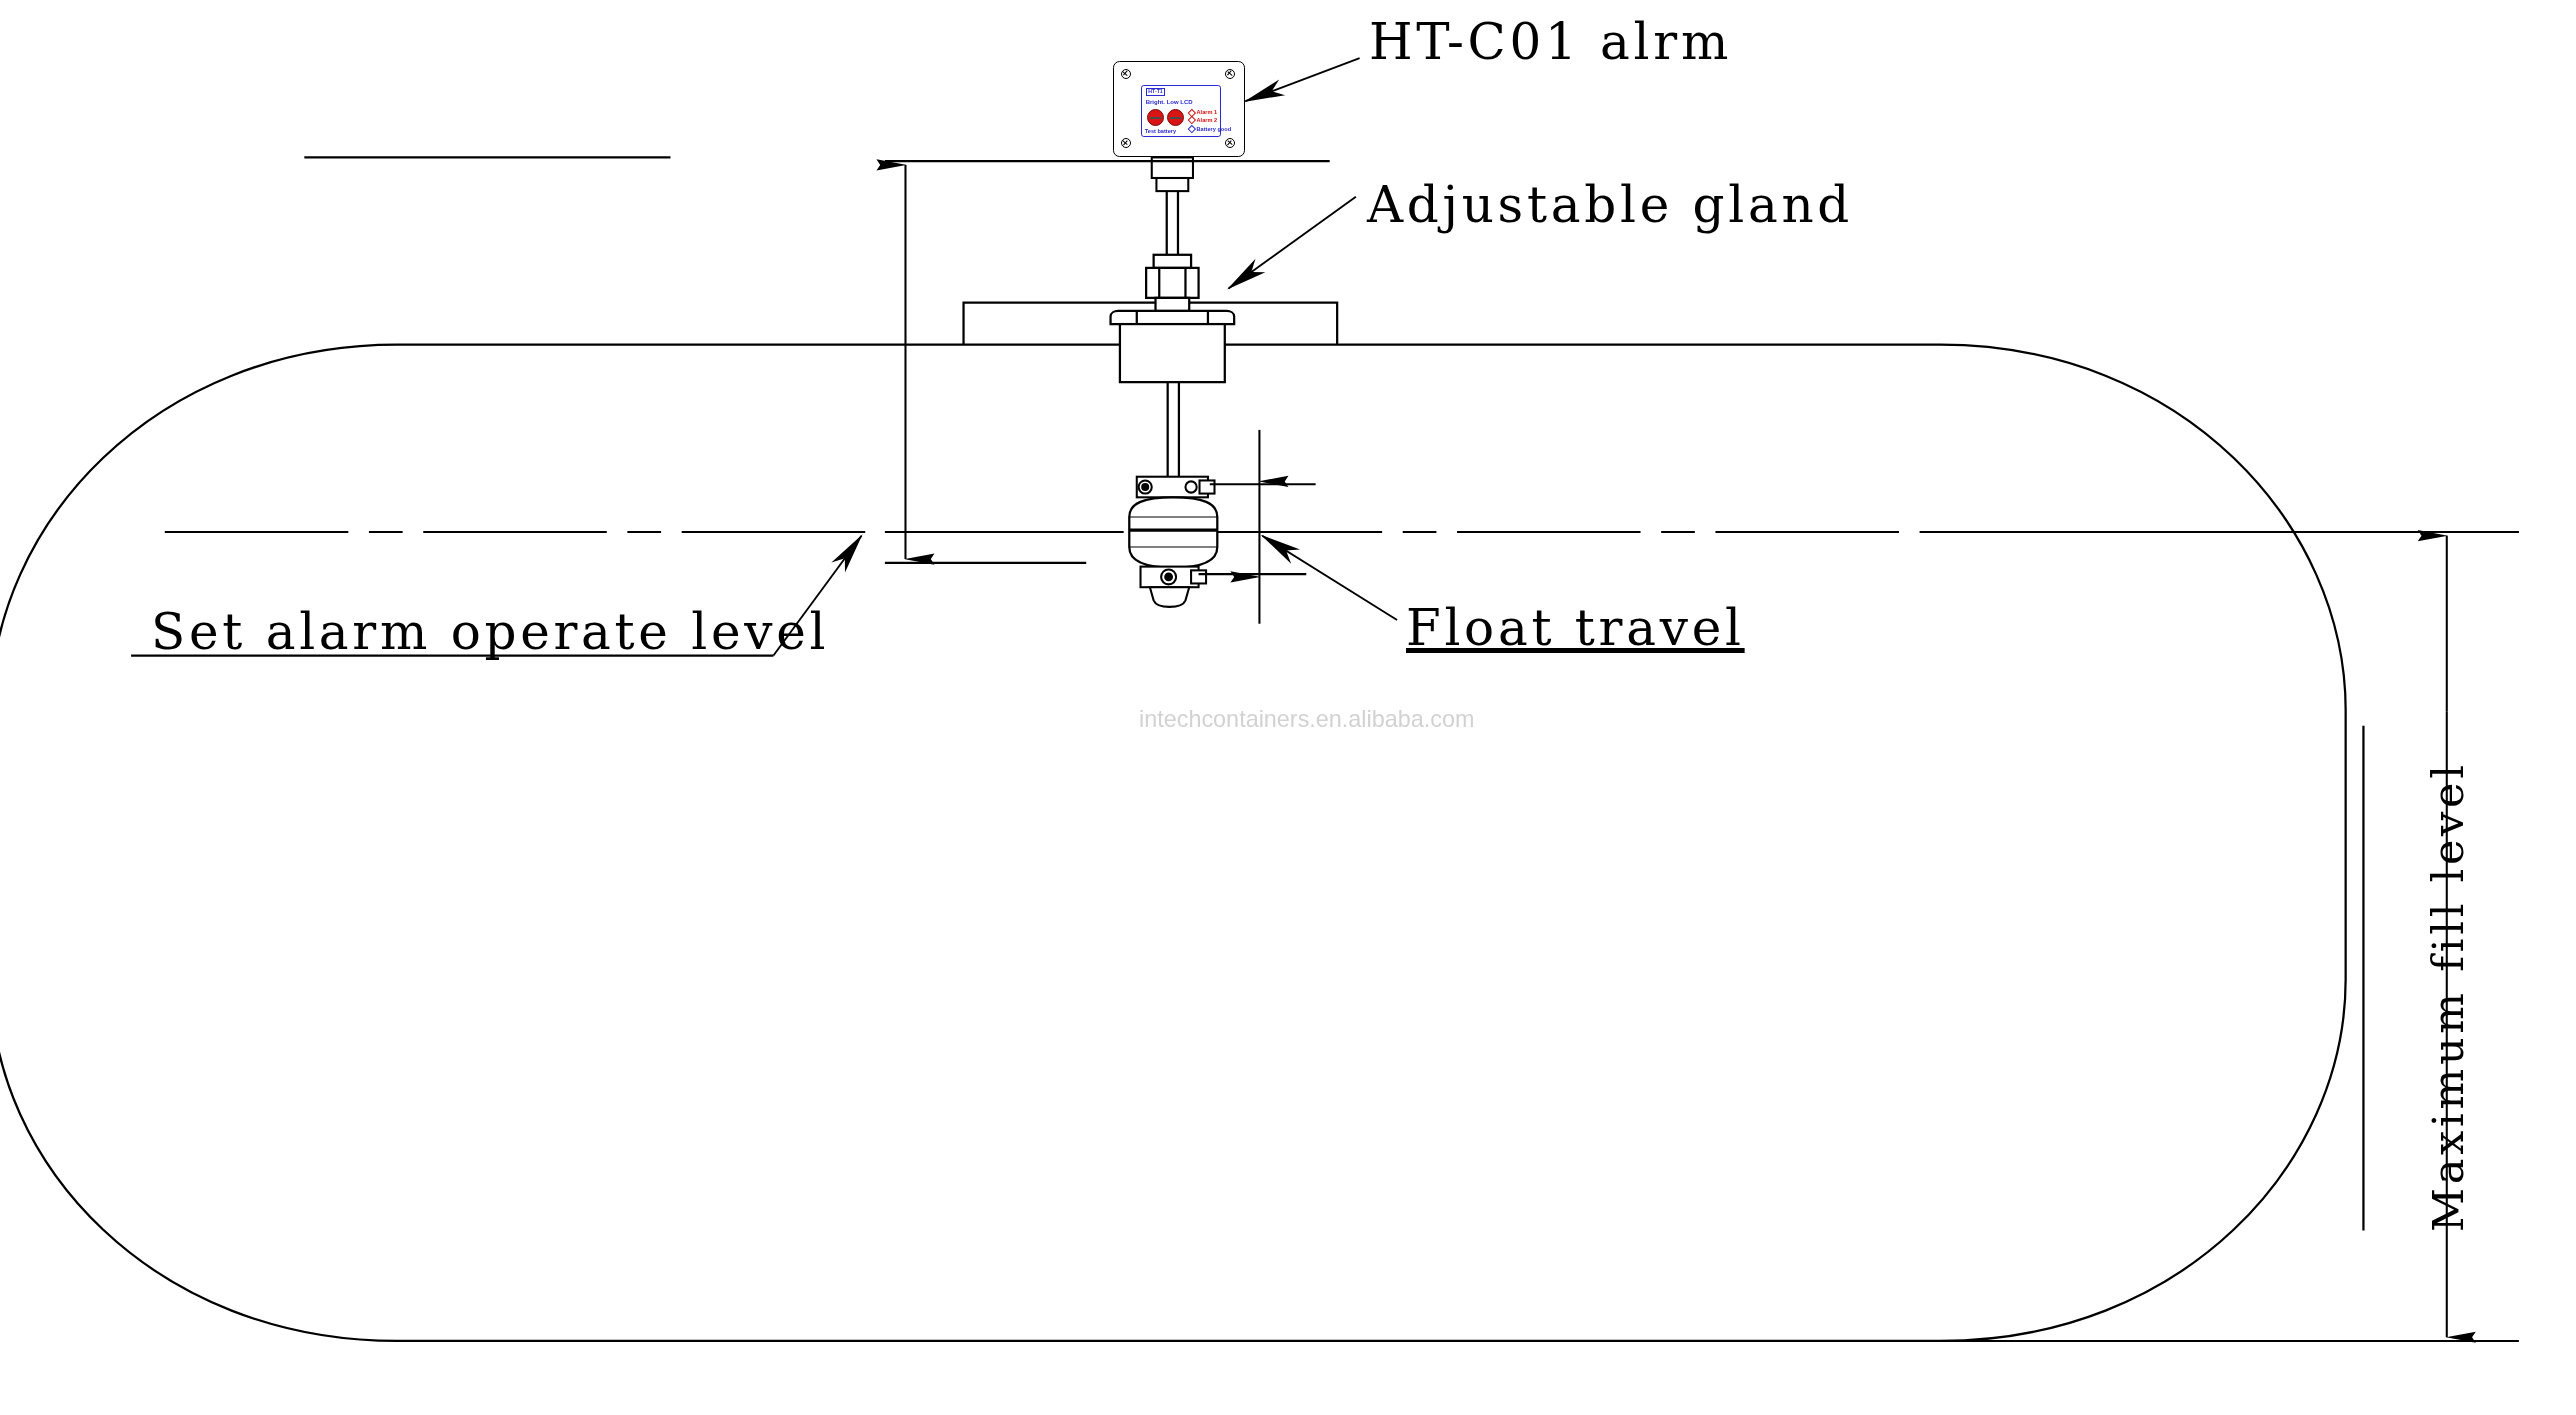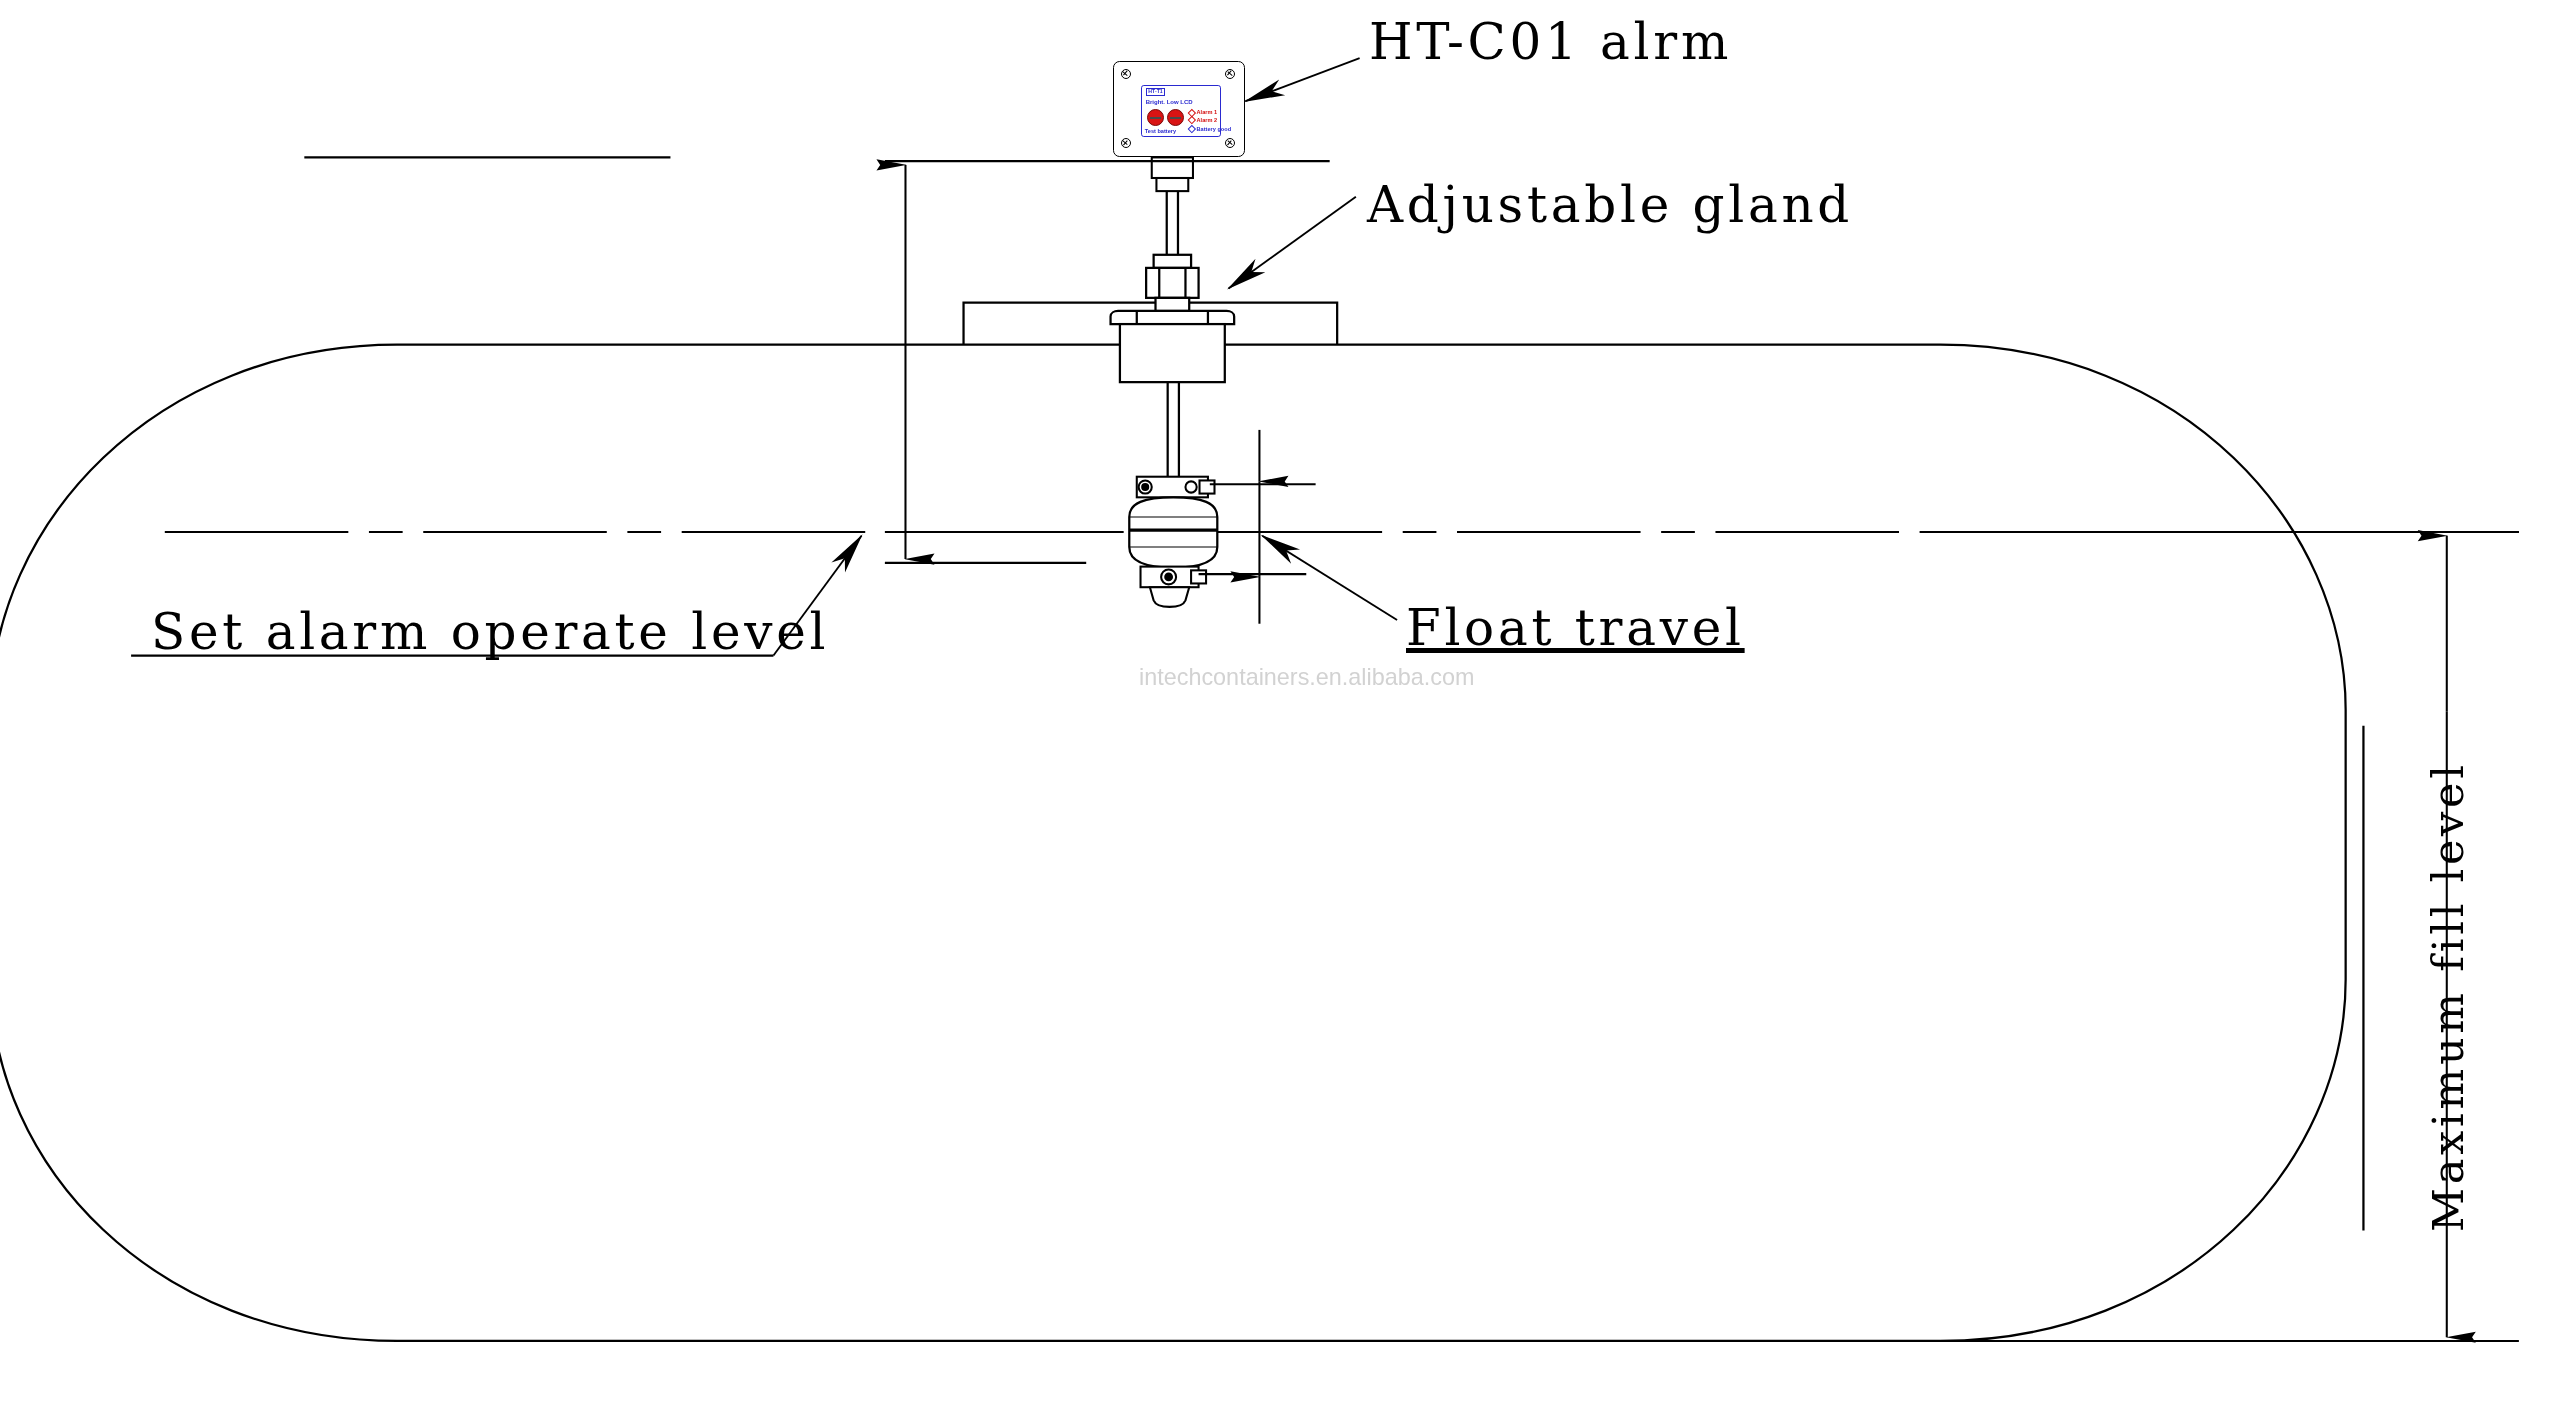--- a/index.html
+++ b/index.html
@@ -324,21 +324,21 @@
   <div class="lbl" style="left:1369px; top:17px;">HT-C01 alrm</div>
 
   <div class="lbl" style="left:1367px; top:180px;">Adjustable gland</div>
 
   <div class="lbl" style="left:131px; top:607px;margin-left:20px;">Set alarm operate level</div>
 
   <div class="lbl" style="left:1406px; top:603px;text-decoration:underline;">Float travel</div>
 
   <div class="lbl-vert" style="left:2427px; top:1232px;">Maximum fill level</div>
 
-  <div class="watermark" style="left:1139px; top:664px;">intechcontainers.en.alibaba.com</div>
+  <div class="watermark" style="left:1139px; top:706px;">intechcontainers.en.alibaba.com</div>
 
   <div id="alarm-box">
     <div class="box-screw" style="left:6.6px;  top:6.6px;"></div>
     <div class="box-screw" style="left:111px;top:6.6px;"></div>
     <div class="box-screw" style="left:6.6px;  top:76px;"></div>
     <div class="box-screw" style="left:111px;top:76px;"></div>
 
     <div id="alarm-panel">
       <div id="panel-brand">HT-T1</div>
 

